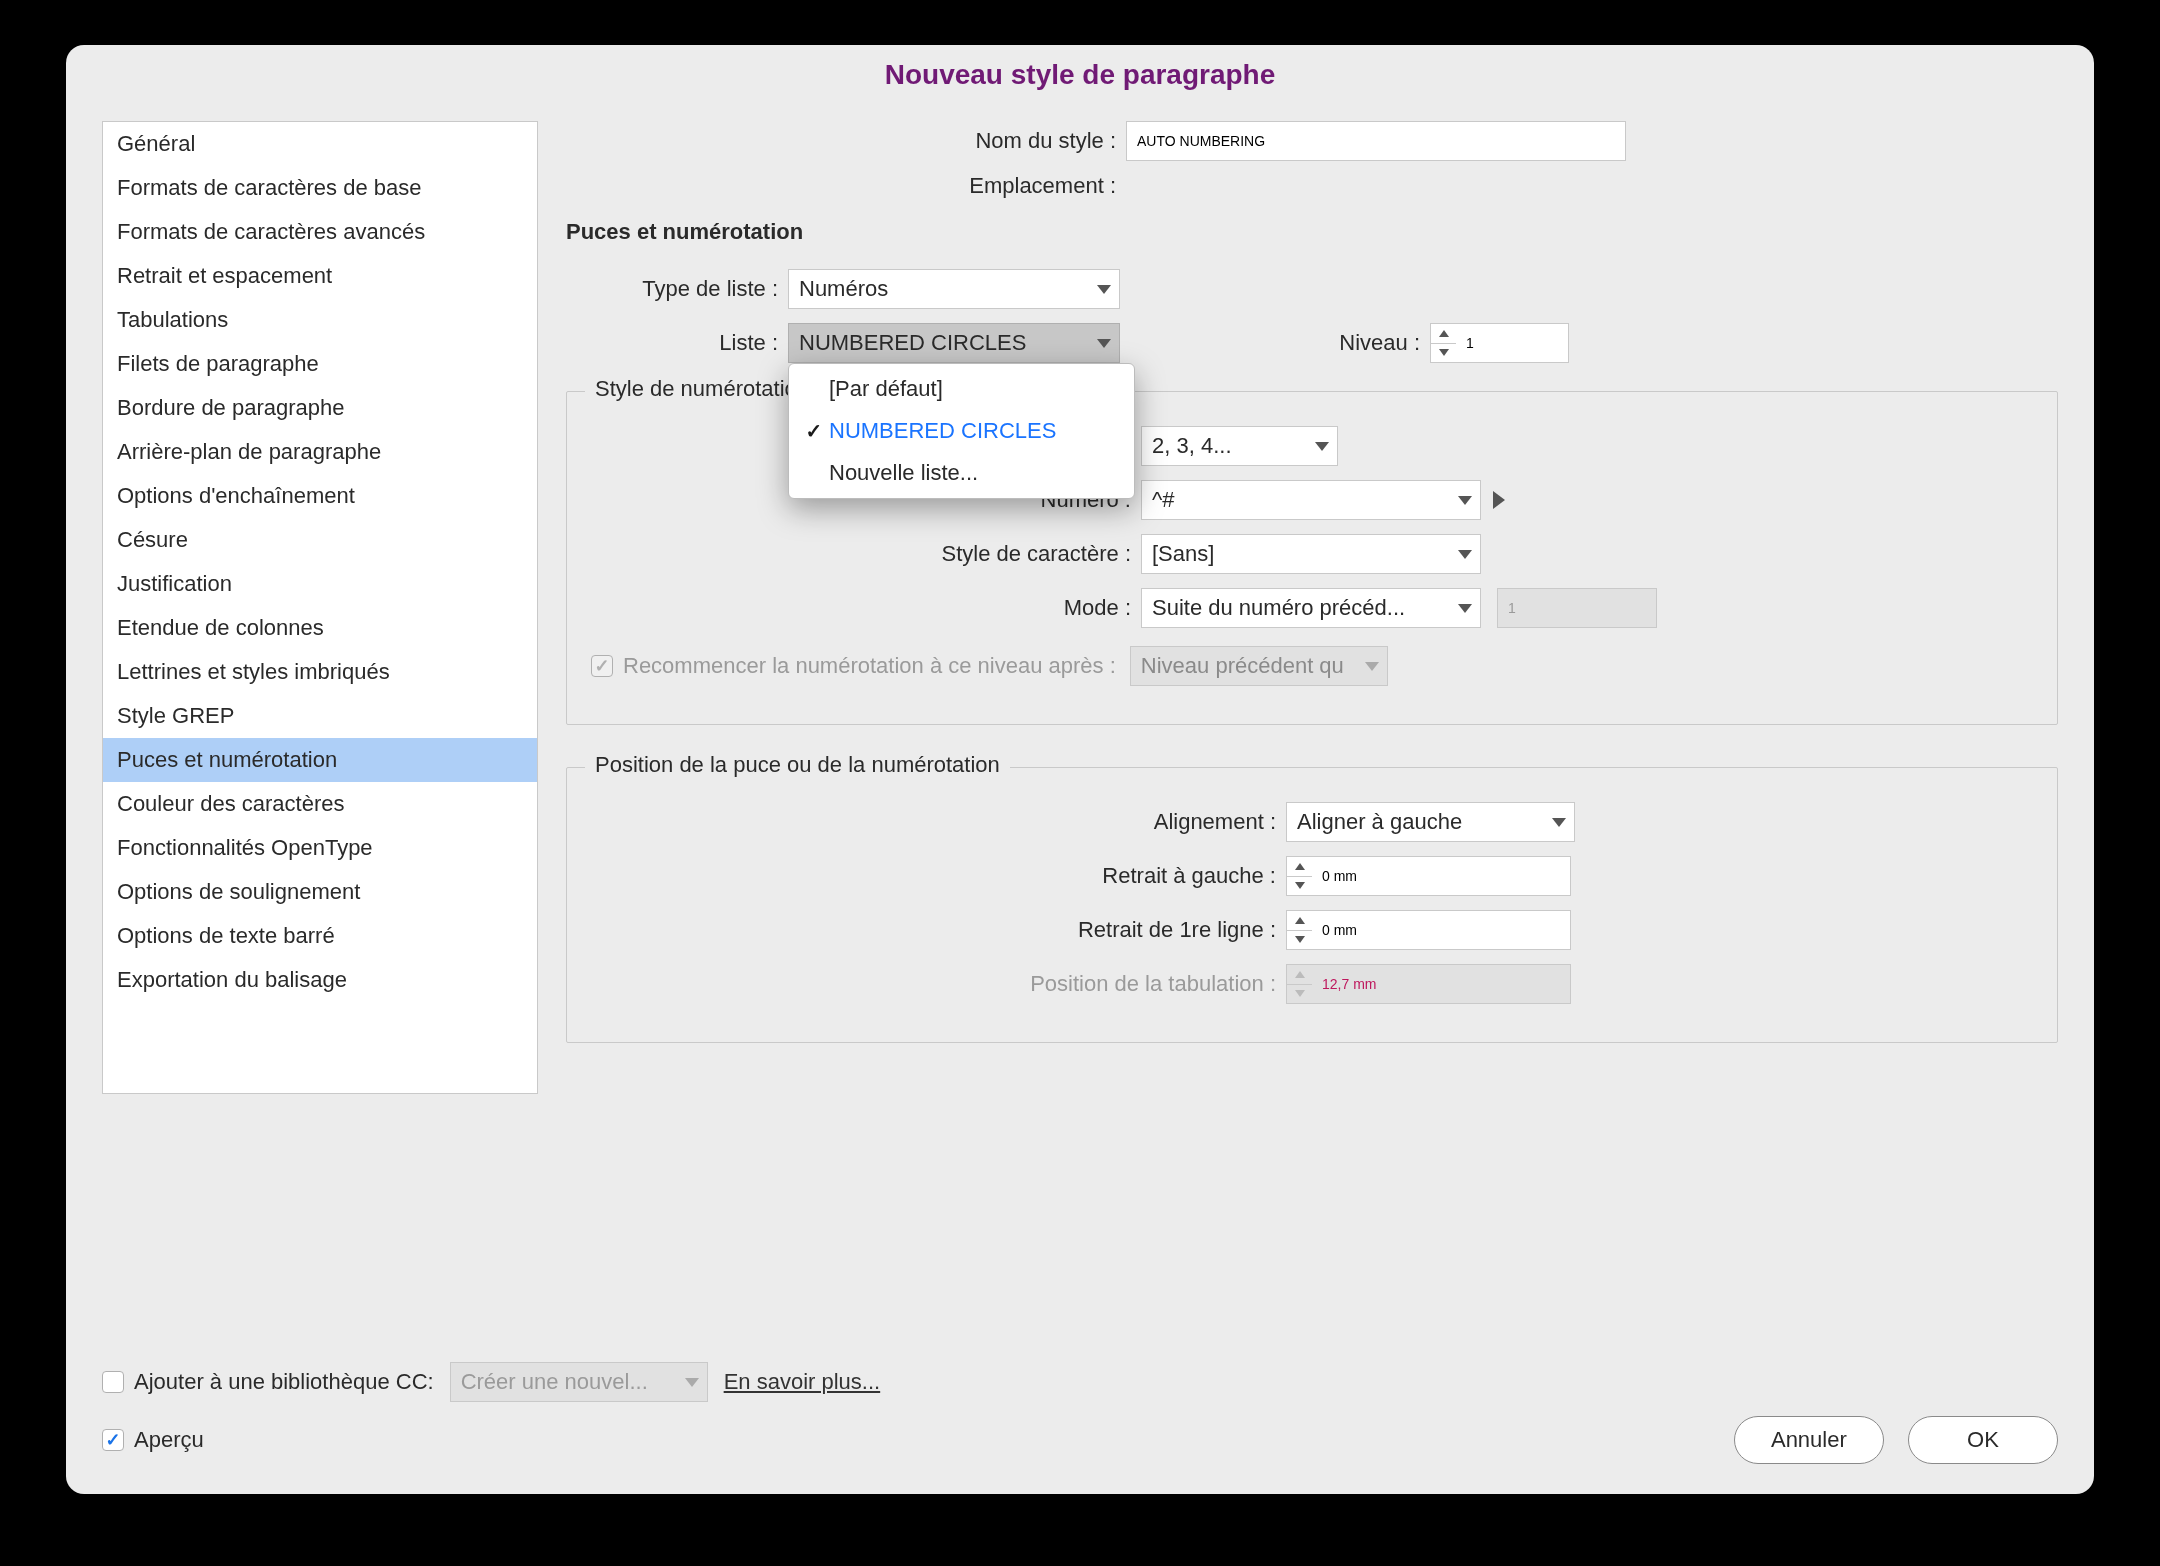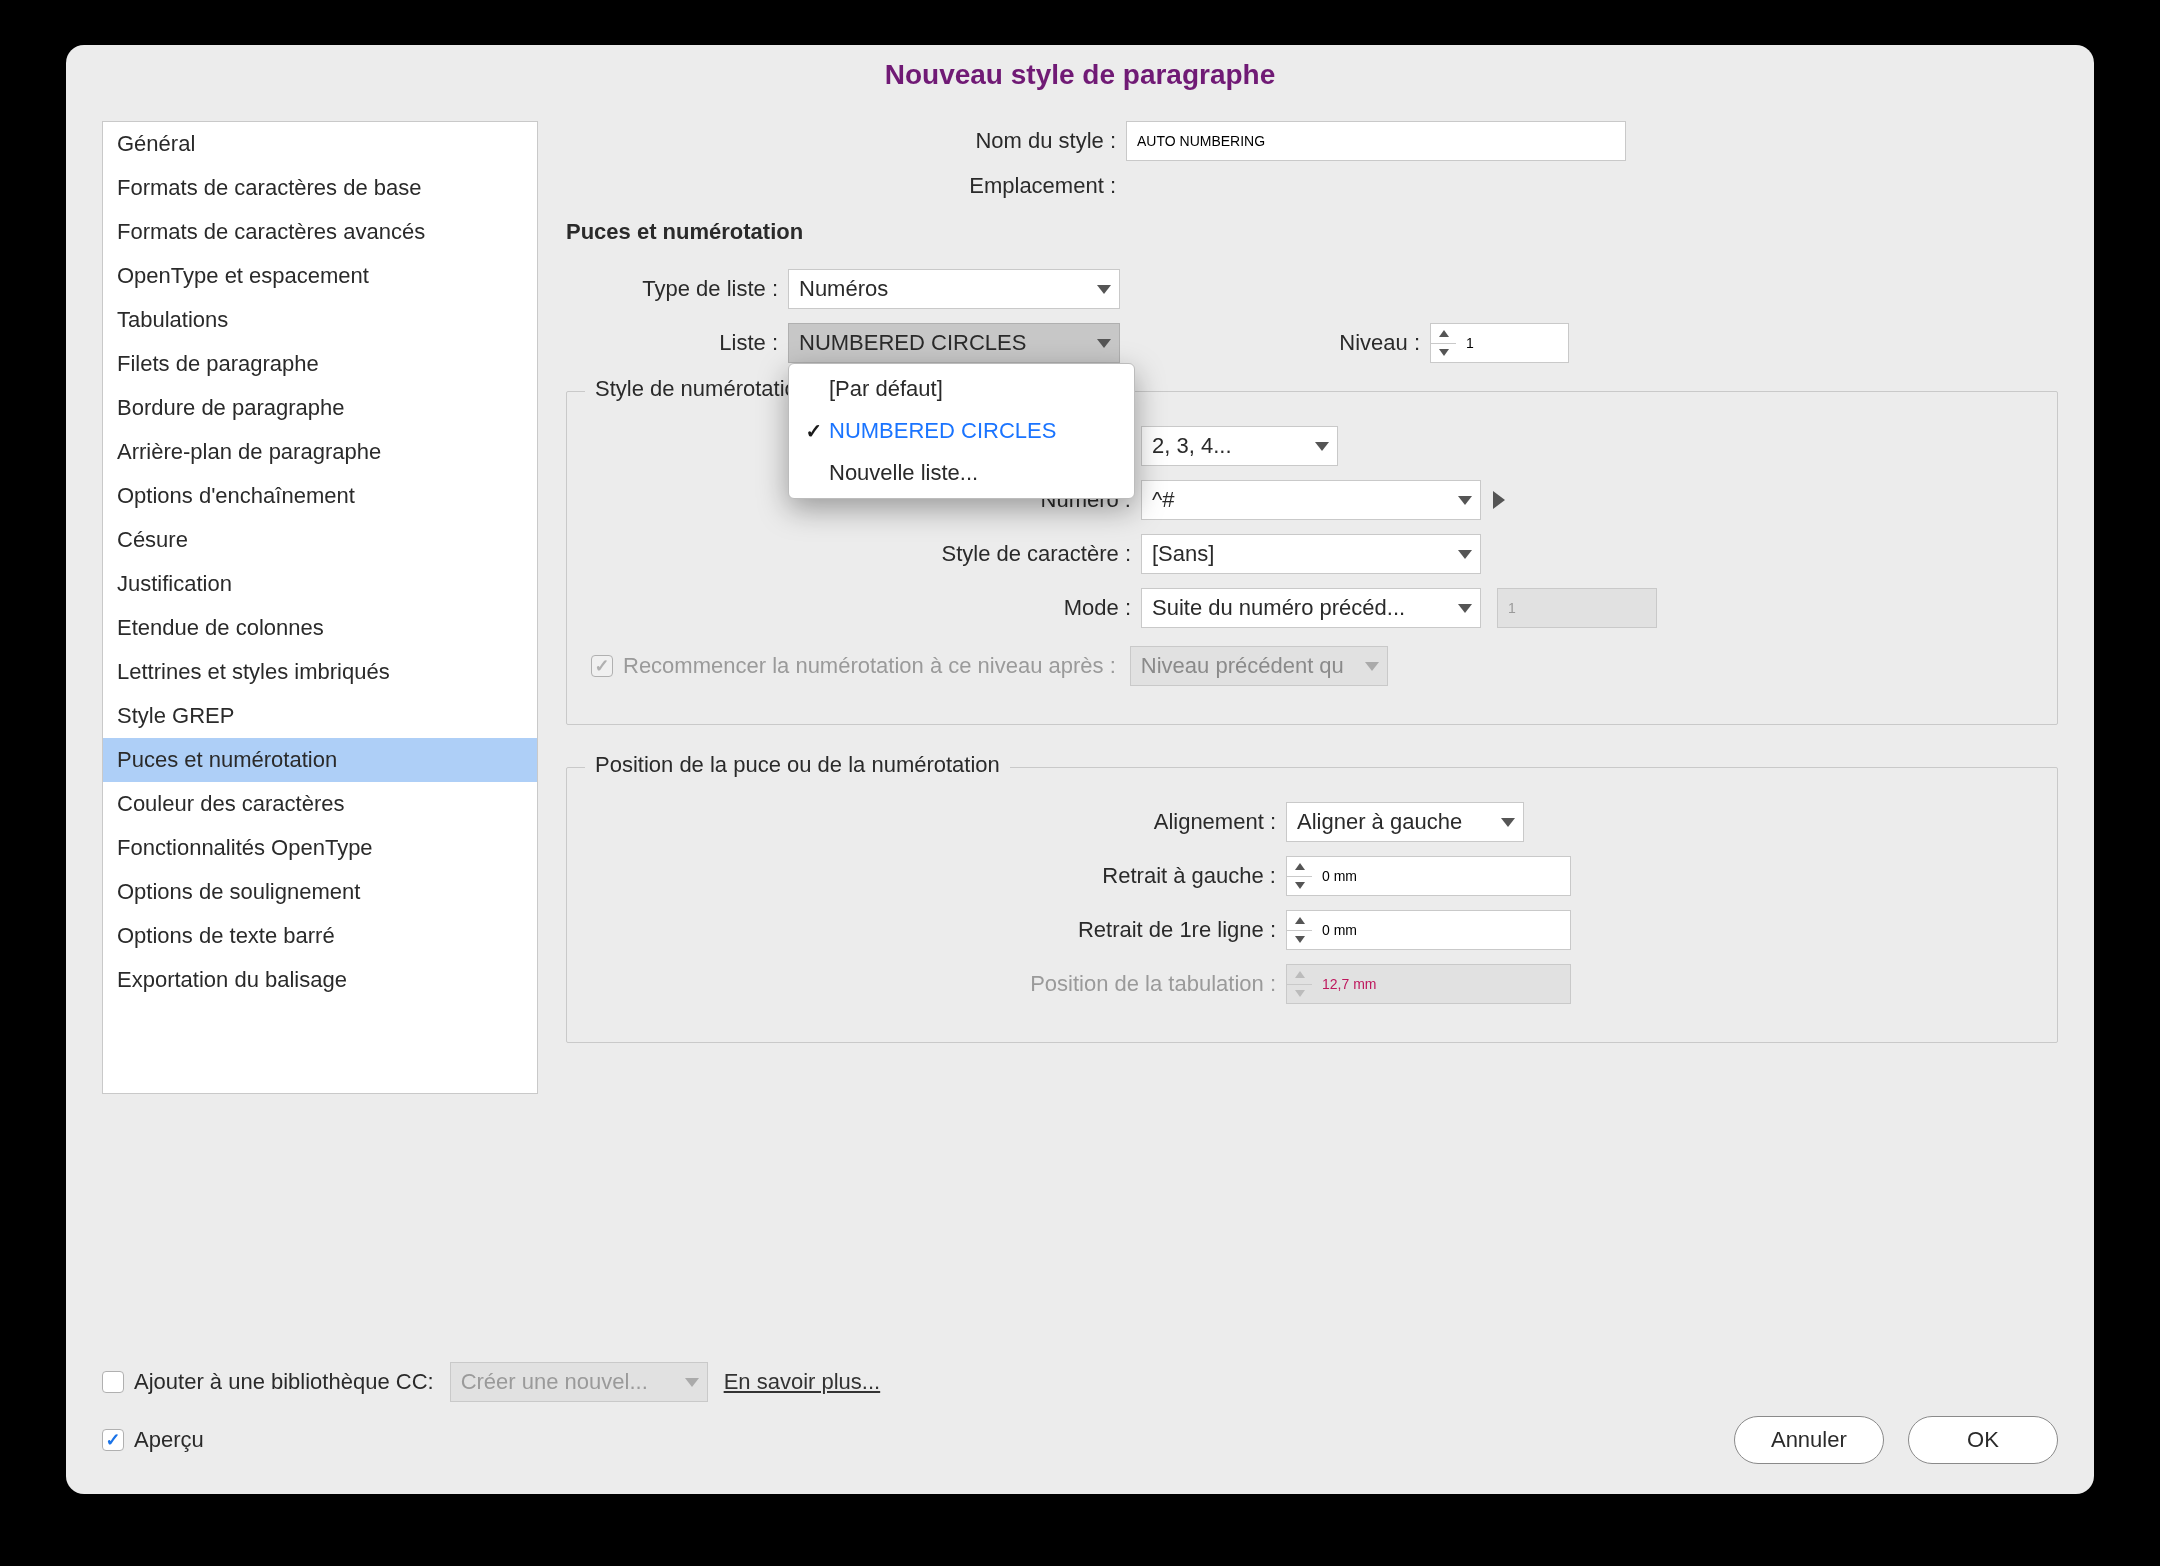--- a/index.html
+++ b/index.html
@@ -184,21 +184,21 @@
 
 <div class="window">
   <div class="titlebar">Nouveau style de paragraphe</div>
 
   <div class="content">
 
     <div class="sidebar">
       <div class="sidebar-item">Général</div>
       <div class="sidebar-item">Formats de caractères de base</div>
       <div class="sidebar-item">Formats de caractères avancés</div>
-      <div class="sidebar-item">OpenType et espacement</div>
+      <div class="sidebar-item">Retrait et espacement</div>
       <div class="sidebar-item">Tabulations</div>
       <div class="sidebar-item">Filets de paragraphe</div>
       <div class="sidebar-item">Bordure de paragraphe</div>
       <div class="sidebar-item">Arrière-plan de paragraphe</div>
       <div class="sidebar-item">Options d'enchaînement</div>
       <div class="sidebar-item">Césure</div>
       <div class="sidebar-item">Justification</div>
       <div class="sidebar-item">Etendue de colonnes</div>
       <div class="sidebar-item">Lettrines et styles imbriqués</div>
       <div class="sidebar-item">Style GREP</div>
@@ -309,21 +309,21 @@
             <span class="chev light"></span>
           </div>
         </div>
       </div>
 
       <div class="fieldset" style="margin-top:42px;">
         <div class="fieldset-legend">Position de la puce ou de la numérotation</div>
 
         <div class="row">
           <div class="label-right" style="width:695px;">Alignement :</div>
-          <div class="select" style="width:238px;">
+          <div class="select" style="width:289px;">
             <span>Aligner à gauche</span>
             <span class="chev"></span>
           </div>
         </div>
 
         <div class="row">
           <div class="label-right" style="width:695px;">Retrait à gauche :</div>
           <div class="stepper">
             <div class="s-btn">
                 <div class="tri-up"></div>

